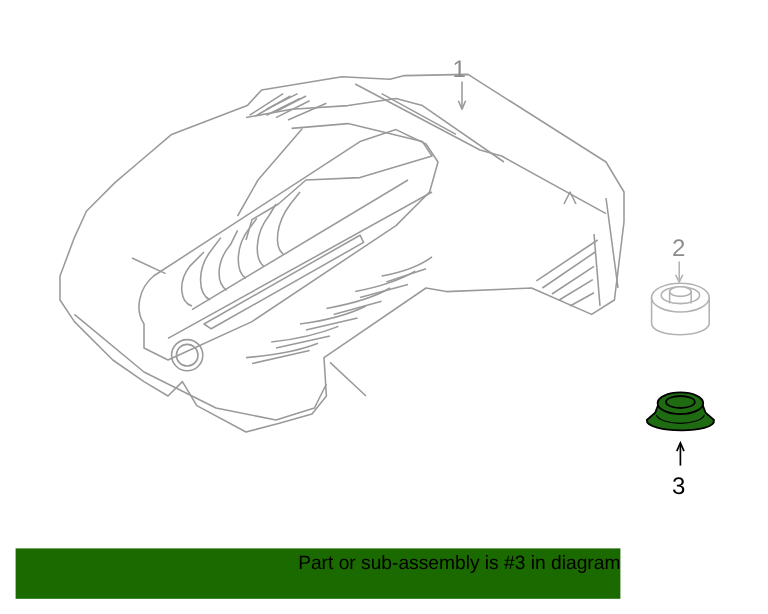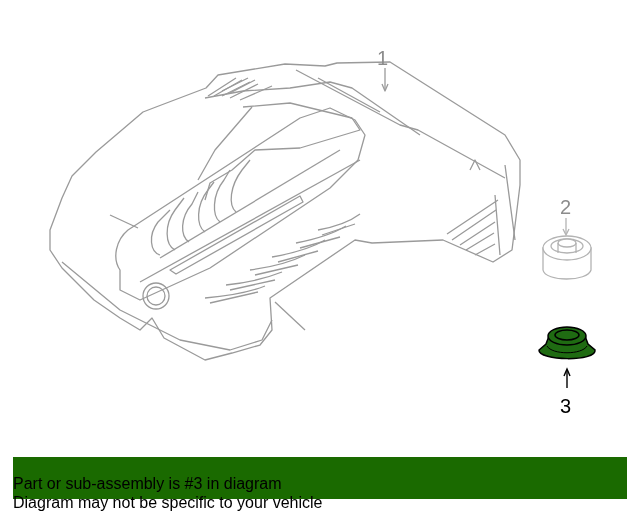--- a/index.html
+++ b/index.html
@@ -1,21 +1,21 @@
 <!DOCTYPE html>
 <html><head>
 <meta charset="utf-8">
 <style>
   html, body { margin:0; padding:0; background:#ffffff; }
   body { width:640px; height:512px; position:relative; overflow:hidden; font-family:"Liberation Sans", sans-serif; }
   #diagram { position:absolute; left:0; top:0; width:640px; height:450px; }
   .callout { position:absolute; font-family:"Liberation Sans", sans-serif; font-size:20px; line-height:20px; }
   .callout.gray { color:#8c8c8c; }
   .callout.black { color:#000000; }
-  #banner { position:absolute; left:13px; top:457px; width:614px; height:42px; background:#1a6a00; text-align:left; color:#000; font-size:16px; line-height:19px; padding-top:17px; box-sizing:border-box; }
+  #banner { position:absolute; left:13px; top:457px; width:504px; height:42px; background:#1a6a00; text-align:right; color:#000; font-size:16px; line-height:19px; padding-top:3px; box-sizing:border-box; }
   #banner div { white-space:nowrap; }
 </style>
 </head>
 <body>
 
 <svg id="diagram" viewBox="0 0 640 450" xmlns="http://www.w3.org/2000/svg">
 
   <g fill="none" stroke="#9a9a9a" stroke-width="1.3" stroke-linejoin="round">
 
     <path d="M206,88 L218,75 L285,64 L325,66 L337,63 L390,62 L505,135 L520,160 L520,185 L512,250 L493,262 L443,240 L372,243 L355,240 L270,298 L272,330 L260,345 L232,353 L205,360 L164,338 L152,318 L140,330 L120,318 L94,300 L62,268 L50,250 L50,230 L62,198 L72,176 L96,152 L116,135 L143,112 L156,107 L206,88 Z"></path>
@@ -84,14 +84,13 @@
     <path d="M564,376 L567,369 L570,376" fill="none" stroke-width="1.4"></path>
   </g>
 </svg>
 
 <div class="callout gray" style="left:377px; top:48px;">1</div>
 <div class="callout gray" style="left:560px; top:197px;">2</div>
 <div class="callout black" style="left:560px; top:396px;">3</div>
 
 <div id="banner">
   <div>Part or sub-assembly is #3 in diagram</div>
-  <div>Diagram may not be specific to your vehicle</div>
 </div>
 
 </body></html>

